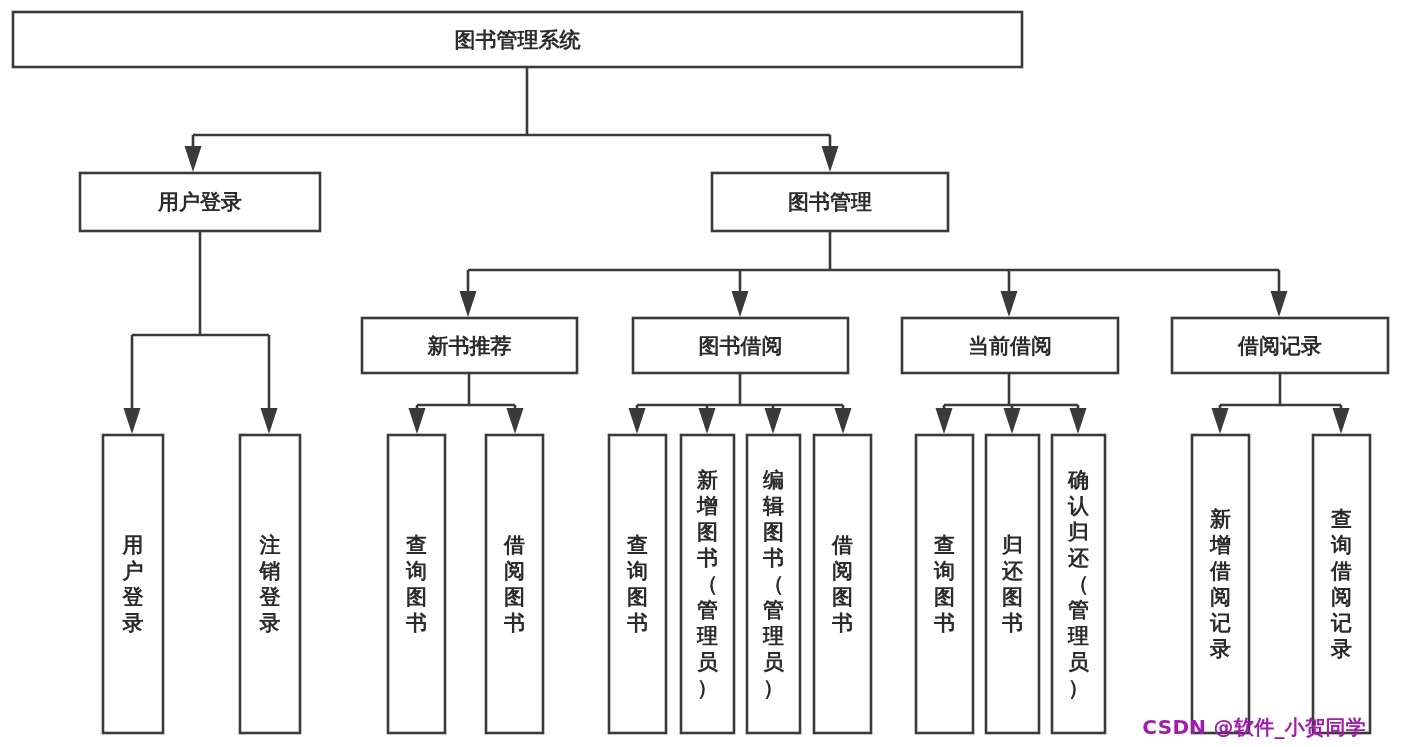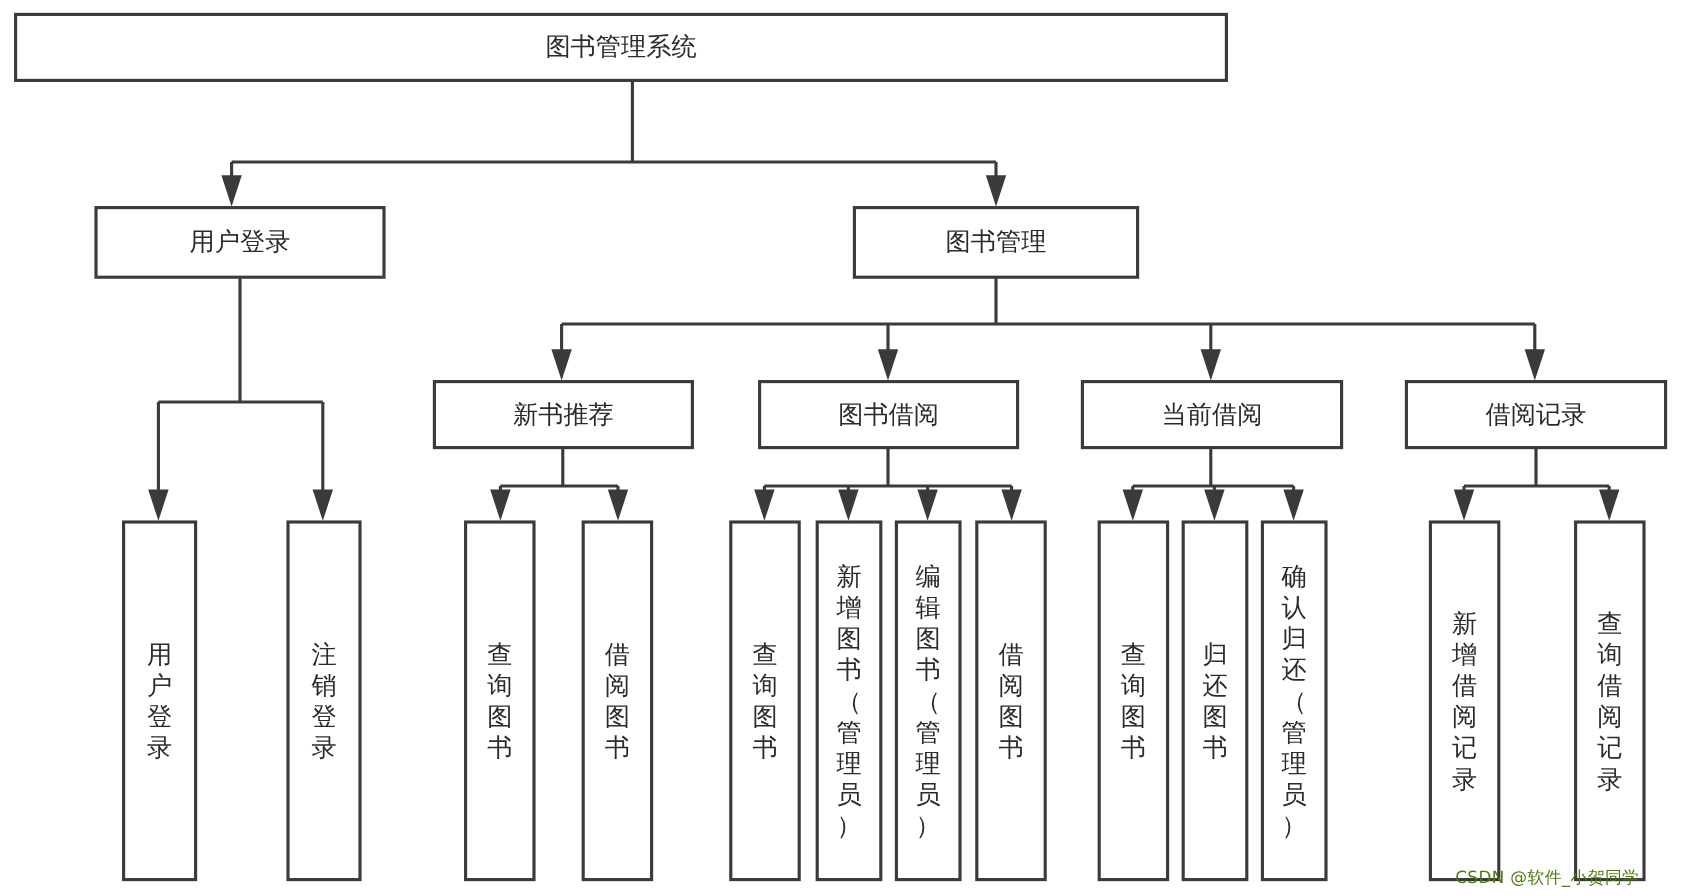--- a/index.html
+++ b/index.html
@@ -12,20 +12,21 @@
     width: 1405px;
     height: 747px;
     font-family: "DejaVu Sans", "Liberation Sans", sans-serif;
     overflow: hidden;
     position: relative;
   }
   #diagram-root {
     position: relative;
     width: 1376px;
     height: 747px;
+    font-weight: bold;
   }
   svg.diagram-canvas {
     position: absolute;
     top: 0;
     left: 0;
     width: 1405px;
     height: 747px;
     display: block;
   }
   .node-box {
@@ -54,22 +55,22 @@
     font-family: "DejaVu Sans", "Liberation Sans", sans-serif;
     font-size: 21px;
     fill: #2b2b2b;
     text-anchor: middle;
   }
   .watermark {
     position: absolute;
     right: 10px;
     bottom: 6px;
     font-family: "DejaVu Sans", "Liberation Sans", sans-serif;
-    font-size: 14px;
-    color: #4d7c0f;
+    font-size: 20px;
+    color: #a21caf;
     white-space: nowrap;
     pointer-events: none;
     letter-spacing: 0.3px;
   }
 </style>
 </head>
 <body>
 
 <div id="diagram-root">
   <svg class="diagram-canvas" viewBox="0 0 1405 747">

